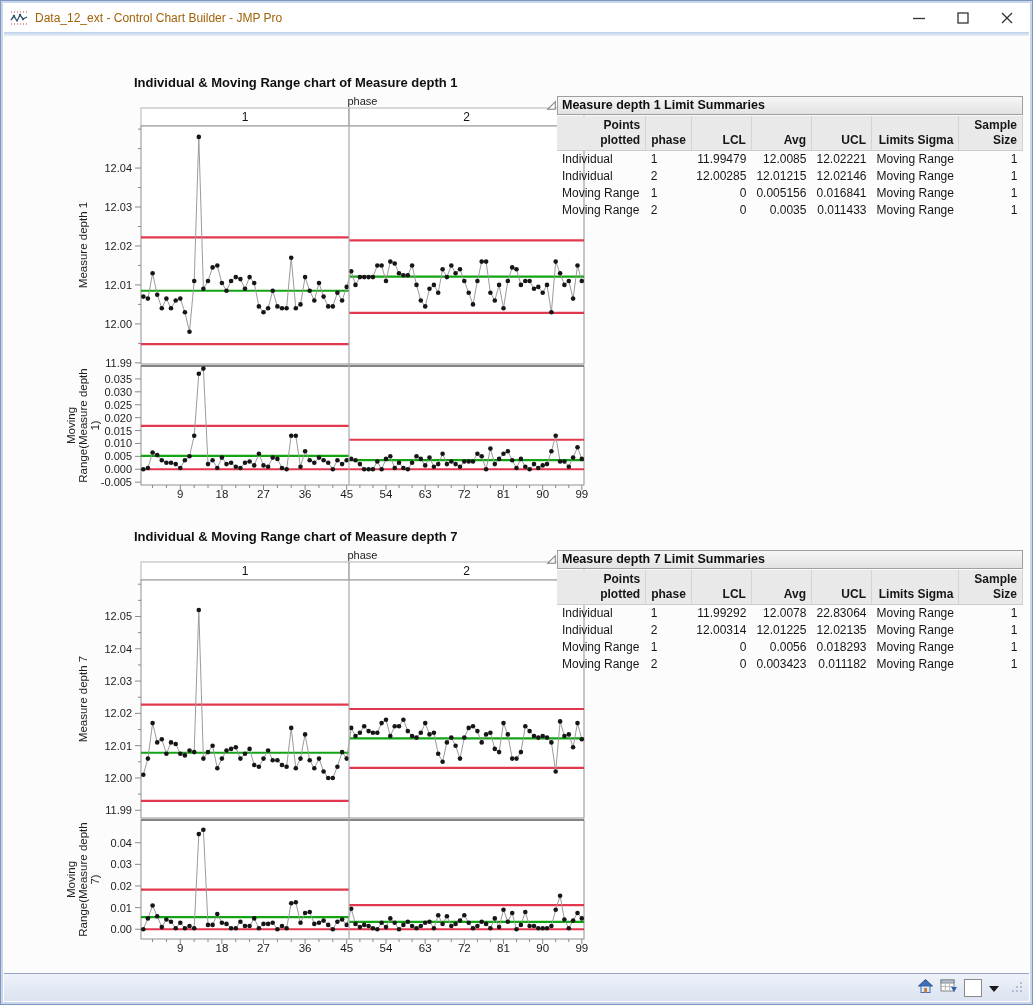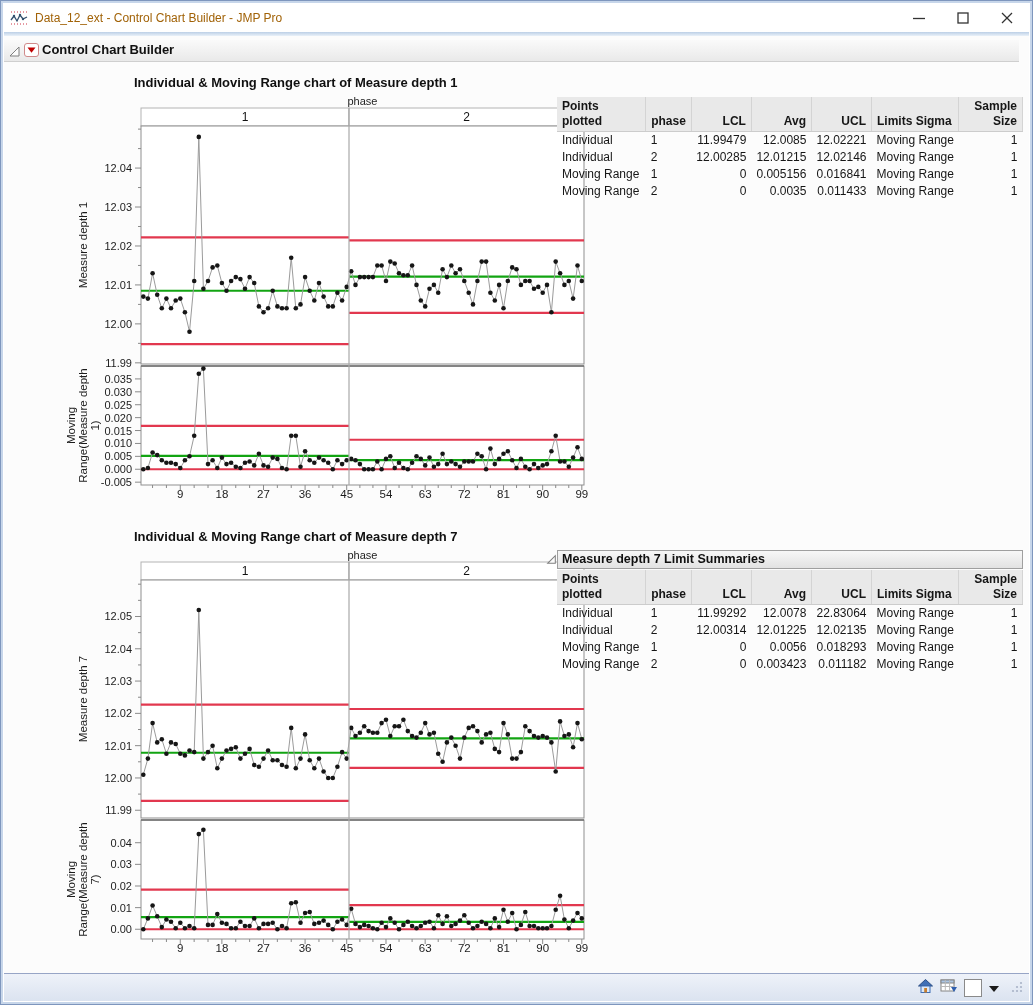--- a/index.html
+++ b/index.html
@@ -27,21 +27,21 @@
   .pt{fill:#161616;}
   .tick{stroke:#8a8a8a;stroke-width:1;}
   .ticklab{font-size:11px;fill:#1c1c1c;}
   .xlab{font-size:11.5px;fill:#1c1c1c;}
   .ytitle{font-size:11.5px;fill:#1c1c1c;}
   .jmp-table{position:absolute;left:556px;width:466px;}
   #table0{top:95px;} #table1{top:549px;}
   .tbl-titlebar{height:15px;background:linear-gradient(#f7f7f7,#e2e2e2);border:1px solid #9f9f9f;font-weight:bold;font-size:12.5px;color:#101010;padding:1px 4px;position:relative;}
   .tbl-disc{position:absolute;left:-12px;top:3px;}
   table.sumtbl{border-collapse:collapse;table-layout:fixed;font-size:12px;color:#161616;margin-top:1px;}
-  table.sumtbl th{background:#e9e9e9;border-right:1px solid #d4d4d4;border-bottom:1px solid #cccccc;font-weight:bold;vertical-align:bottom;padding:2px 5px;line-height:15px;}
+  table.sumtbl th{background:#e9e9e9;border-right:1px solid #d4d4d4;border-bottom:1px solid #cccccc;font-weight:bold;vertical-align:bottom;padding:2px 5px;line-height:15px;text-align:right;}
   table.sumtbl td{padding:0 5px;height:17px;line-height:17px;white-space:nowrap;overflow:hidden;}
   .al{text-align:left;} .ar{text-align:right;}
   .statusbar{position:absolute;left:3px;right:3px;bottom:3px;height:27px;background:linear-gradient(#eef2f9,#dbe3f0);border-top:1px solid #97a5c6;}
   .sb-icons{position:absolute;right:6px;top:0;height:27px;display:flex;align-items:center;gap:6px;}
   .swatch{width:16px;height:16px;background:#fff;border:1px solid #8a8a8a;}
   .grip{margin-left:4px;}
 </style>
 </head>
 <body>
 
@@ -76,34 +76,20 @@
             <line x1="2" y1="2" x2="12" y2="12"></line>
             <line x1="12" y1="2" x2="2" y2="12"></line>
           </g>
         </svg>
     </div>
   </div>
 
   <div class="tb-strip"></div>
   <div class="content-bg"></div>
 
-  <div class="outline-header">
-    <span class="disc-tri" style="left:4px;top:4px;">
-      <svg width="13" height="13" viewBox="0 0 13 13">
-          <path d="M11 2 L11 11 L2 11 Z" fill="#fbfbfb" stroke="#7f7f7f" stroke-width="1"></path>
-        </svg>
-    </span>
-    <span class="red-tri-btn">
-      <svg width="15" height="14" viewBox="0 0 15 14">
-          <rect x="0.5" y="0.5" width="14" height="13" rx="2.5" fill="#ffffff" stroke="#cf8a8a"></rect>
-          <polygon points="3.5,4.5 11.5,4.5 7.5,9.8" fill="#c00000"></polygon>
-        </svg>
-    </span>
-    <span class="outline-title">Control Chart Builder</span>
-  </div>
 
   <div id="chart0" class="chart-group"><svg width="1033" height="450" viewBox="0 0 1033 450">
         <text x="97" y="20" class="chart-title">Individual &amp; Moving Range chart of Measure depth 1</text>
         <text x="325.5" y="38" class="phase-label" text-anchor="middle">phase</text>
         <rect x="104" y="41" width="208" height="18" class="band-box"></rect>
         <text x="208" y="54" class="band-label" text-anchor="middle">1</text>
         <rect x="312" y="41" width="235" height="18" class="band-box"></rect>
         <text x="429.5" y="54" class="band-label" text-anchor="middle">2</text>
         <rect x="104" y="59" width="443" height="238" class="panel"></rect>
         <rect x="104" y="299" width="443" height="119" class="panel"></rect>
@@ -706,20 +692,28 @@
         <line x1="531.7685185185185" y1="418" x2="531.7685185185185" y2="421" class="tick"></line>
         <line x1="544.8240740740741" y1="418" x2="544.8240740740741" y2="423" class="tick"></line>
         <text x="544.8240740740741" y="431" class="xlab" text-anchor="middle">99</text>
         <text transform="translate(50 178) rotate(-90)" class="ytitle" text-anchor="middle">Measure depth 7</text>
         <text transform="translate(38 358.5) rotate(-90)" class="ytitle" text-anchor="middle">Moving</text>
         <text transform="translate(50 358.5) rotate(-90)" class="ytitle" text-anchor="middle">Range(Measure depth</text>
         <text transform="translate(62 358.5) rotate(-90)" class="ytitle" text-anchor="middle">7)</text>
       </svg></div>
 
   <div id="table0" class="jmp-table">
+    <div class="tbl-titlebar">
+      <span class="tbl-disc">
+        <svg width="11" height="11" viewBox="0 0 13 13">
+            <path d="M11 2 L11 11 L2 11 Z" fill="#fbfbfb" stroke="#7f7f7f" stroke-width="1.2"></path>
+          </svg>
+      </span>
+      <span>Measure depth 1 Limit Summaries</span>
+    </div>
     <div>
         <table class="sumtbl">
           <colgroup>
             <col style="width: 90px;">
             <col style="width: 42px;">
             <col style="width: 58px;">
             <col style="width: 58px;">
             <col style="width: 57px;">
             <col style="width: 85px;">
             <col style="width: 74px;">

